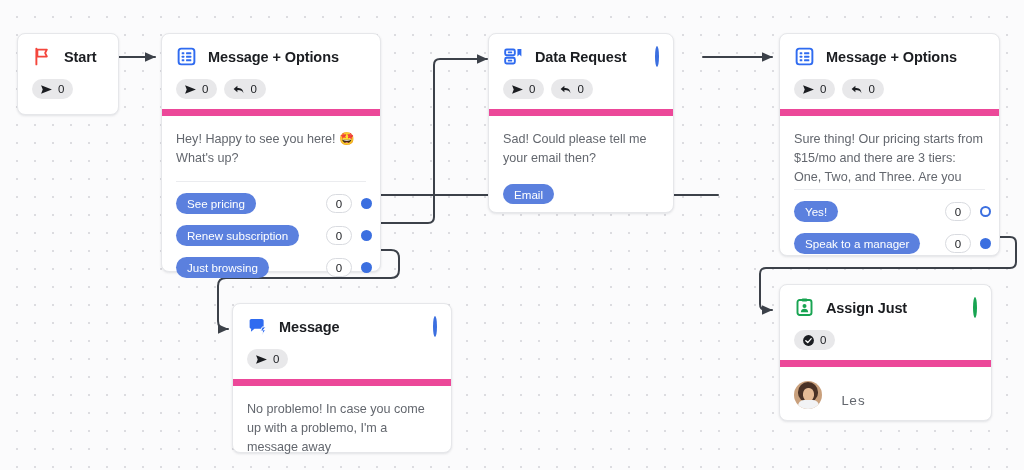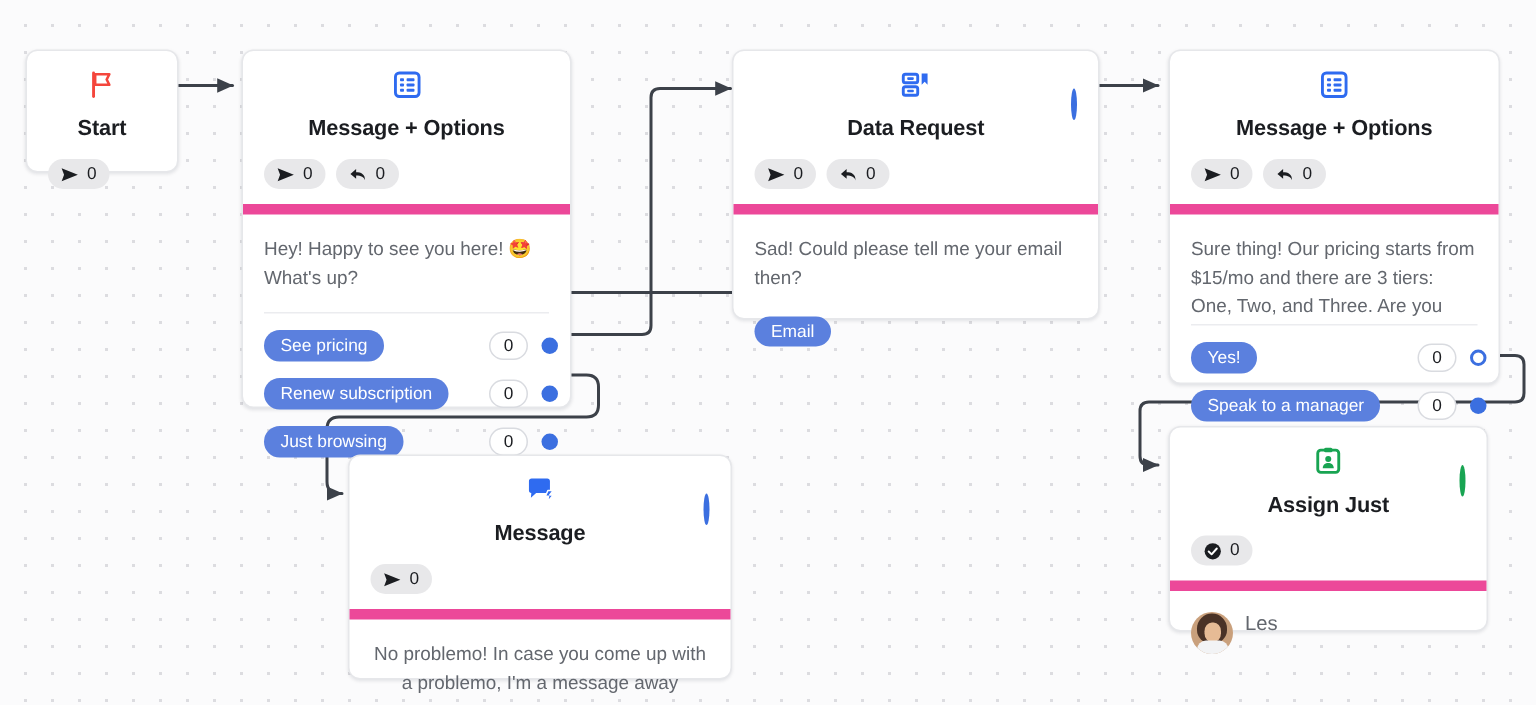--- a/index.html
+++ b/index.html
@@ -42,21 +42,20 @@
 
   .node-head {
     padding: 12px 14px 10px 14px;
   }
 
   .node-title-row {
     display: flex;
     align-items: center;
     gap: 11px;
     position: relative;
-    flex-direction: column;
   }
 
   .node-icon {
     width: 21px; height: 21px;
     flex: 0 0 21px;
     display: block;
   }
 
   .node-title {
     font-size: 14.5px;
@@ -168,22 +167,23 @@
     right: -5.5px;
     width: 11px; height: 11px;
     border-radius: 50%;
   }
 
   .port-solid { background: #3b6fe0; }
   .port-hollow { border: 2px solid #3b6fe0; background: #fff; }
 
   .agent-row {
     display: flex;
-    align-items: flex-start;
-    gap: 8px;
+    align-items: flex-end;
+    gap: 19px;
+    font-family: Liberation Mono, monospace;
   }
 
   .avatar {
     width: 28px; height: 28px;
     border-radius: 50%;
     flex: 0 0 28px;
     overflow: hidden;
     position: relative;
     background: #c9a07c;
   }
@@ -313,21 +313,21 @@
         <span class="opt-port port-solid"></span>
       </div>
       <div class="opt-row">
         <span class="chip">Just browsing</span>
         <span class="opt-count">0</span>
         <span class="opt-port port-solid"></span>
       </div>
     </div>
   </div>
 
-  <div class="node" style="left:488px; top:33px; width:245px; height:180px;">
+  <div class="node" style="left:488px; top:33px; width:186px; height:180px;">
     <div class="node-head">
       <div class="node-title-row">
         <svg class="node-icon" viewBox="0 0 24 24">
           <rect x="2.5" y="4" width="11" height="6.5" rx="1.6" fill="none" stroke="#2f6bf0" stroke-width="2.2"></rect>
           <rect x="5.5" y="6.3" width="5" height="2" rx="0.6" fill="#2f6bf0"></rect>
           <rect x="2.5" y="13.5" width="11" height="6.5" rx="1.6" fill="none" stroke="#2f6bf0" stroke-width="2.2"></rect>
           <rect x="5.5" y="15.8" width="5" height="2" rx="0.6" fill="#2f6bf0"></rect>
           <path d="M16.5 3.5 L21 3.5 L21 12 L18.8 9.8 L16.5 12 Z" fill="#2f6bf0"></path>
         </svg>
         <span class="node-title">Data Request</span>
@@ -398,21 +398,21 @@
         <span class="opt-port port-hollow"></span>
       </div>
       <div class="opt-row">
         <span class="chip">Speak to a manager</span>
         <span class="opt-count">0</span>
         <span class="opt-port port-solid"></span>
       </div>
     </div>
   </div>
 
-  <div class="node" style="left:232px; top:303px; width:256px; height:150px;text-align:center;">
+  <div class="node" style="left:232px; top:303px; width:220px; height:150px;">
     <div class="node-head">
       <div class="node-title-row">
         <svg class="node-icon" viewBox="0 0 24 24">
           <path d="M3 5.5 C3 4.4 3.9 3.5 5 3.5 L17 3.5 C18.1 3.5 19 4.4 19 5.5 L19 12.5 C19 13.6 18.1 14.5 17 14.5 L8.5 14.5 L4.5 18 L4.8 14.5 C3.7 14.4 3 13.6 3 12.5 Z" fill="#2f6bf0"></path>
           <path d="M17.5 12.5 L21.5 12.5 L18.8 16 L21.5 16 L17 21.5 L18 17 L15.5 17 Z" fill="#2f6bf0" stroke="#ffffff" stroke-width="1.1" stroke-linejoin="round"></path>
         </svg>
         <span class="node-title">Message</span>
         <span class="head-port">
           <span class="ring"></span>
         </span>

